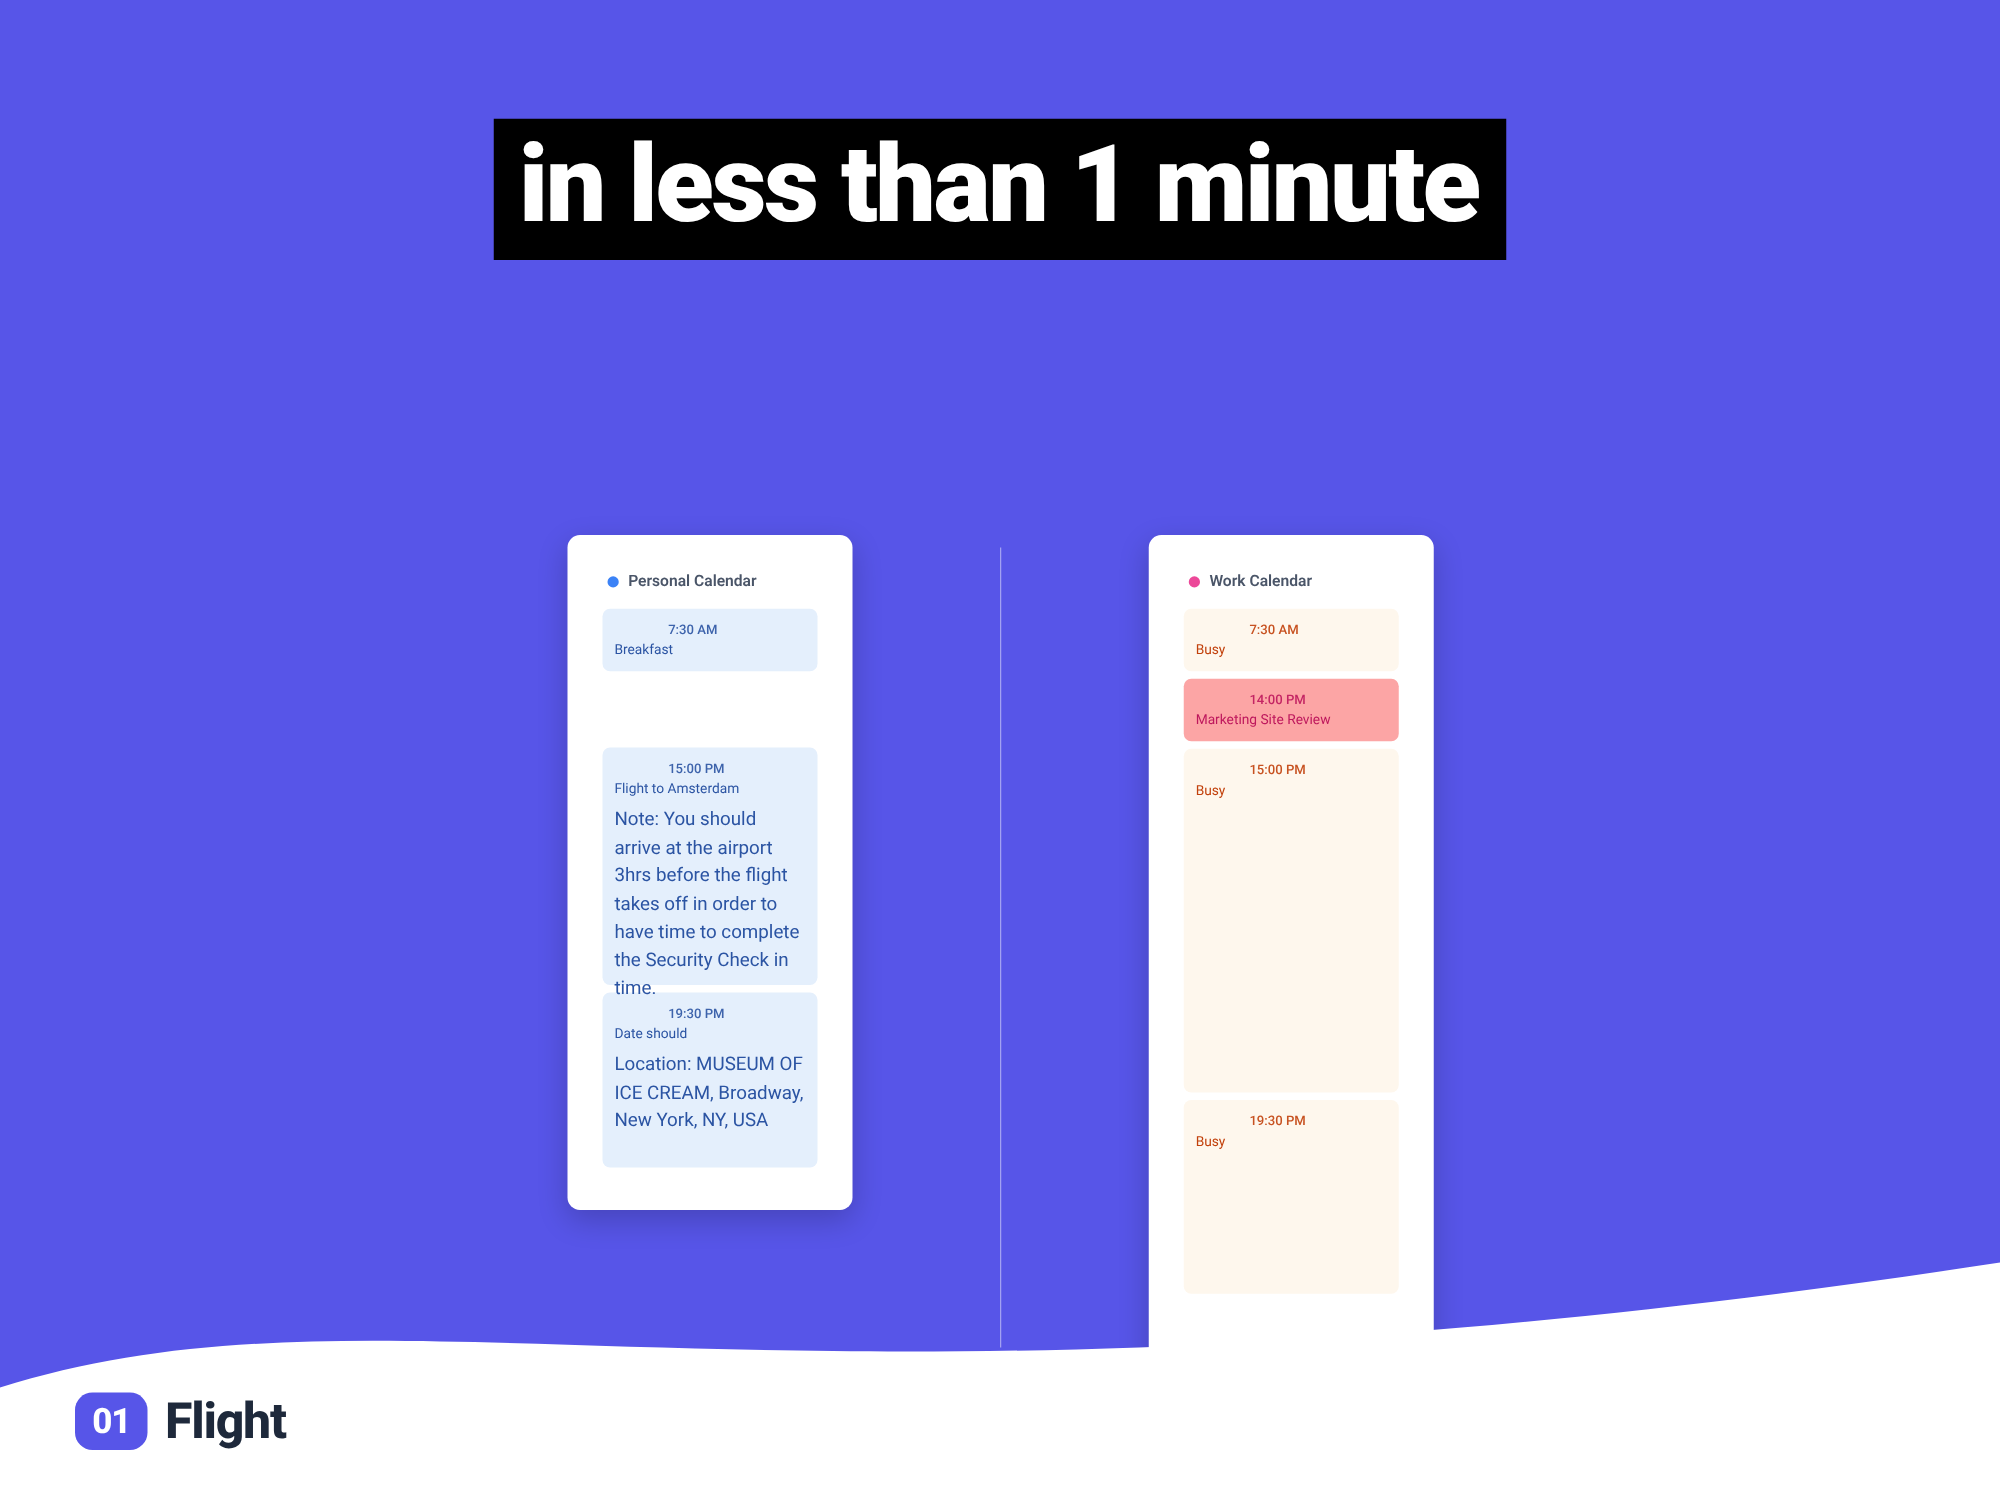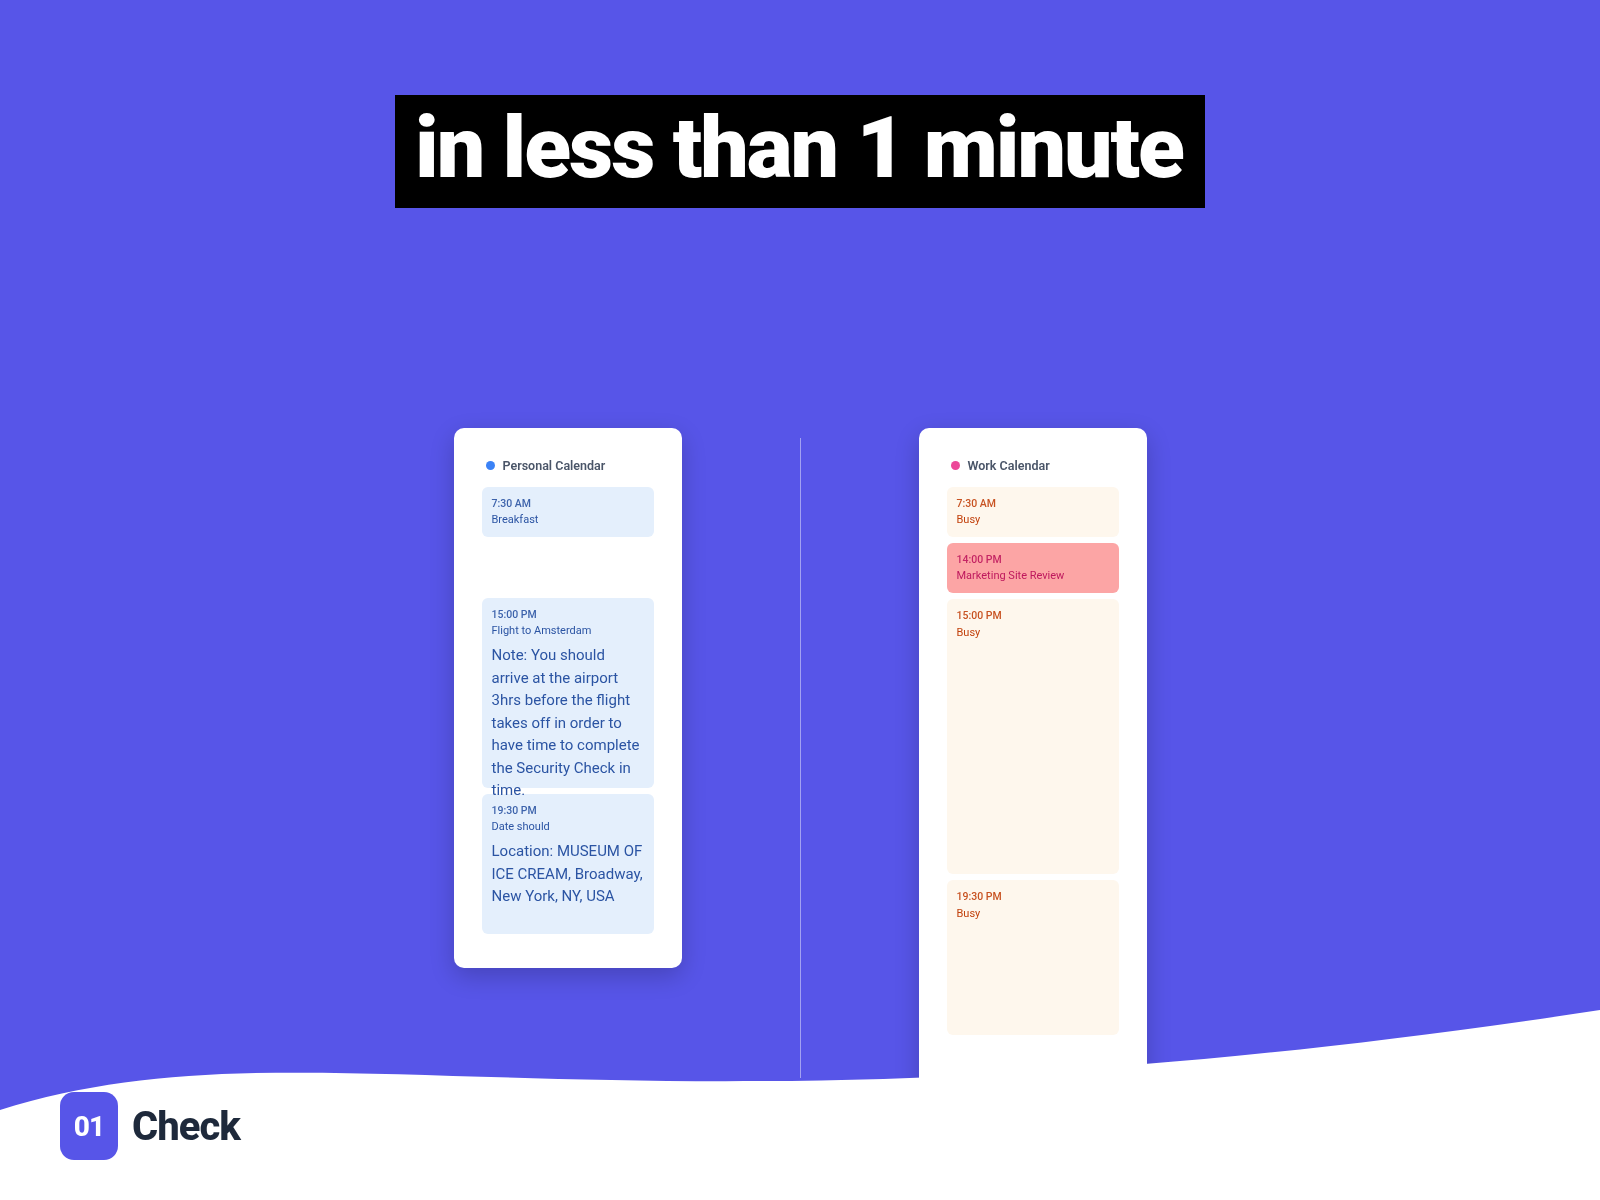--- a/index.html
+++ b/index.html
@@ -77,42 +77,42 @@
   .event {
     border-radius: 6px;
     padding: 9px 10px;
     margin-bottom: 6px;
     font-size: 11px;
     line-height: 1.45;
   }
   .event-blue { background: #E4EFFC; color: #2B54A3; }
   .event-pink { background: #fca5a5; color: #BE185D; }
   .event-orange { background: #FEF7ED; color: #C2410C; }
-  .event-time { font-weight: 500; opacity: 0.9; font-size: 10.5px; }
+  .event-time { font-weight: 500; opacity: 0.9; font-size: 10.5px; margin-left: 43px; }
   .event-title { font-weight: 400; margin-top: 1px; }
   .event-body { font-weight: 400; margin-top: 5px; font-size: 15px; line-height: 1.5; }
   .spacer-white { height: 55px; }
   .wave {
     position: absolute;
     bottom: 0;
     left: 0;
     width: 1600px;
     height: 220px;
   }
   .logo {
     position: absolute;
     bottom: 40px;
     left: 60px;
     display: flex;
     align-items: center;
     gap: 14px;
   }
   .logo-badge {
     width: 58px;
-    height: 68px;
+    height: 46px;
     background: #5755E8;
     border-radius: 14px;
     display: flex;
     align-items: center;
     justify-content: center;
     color: #fff;
     font-weight: 800;
     font-size: 28px;
     letter-spacing: -1px;
   }
@@ -187,14 +187,14 @@
 </div>
 
 <svg class="wave" viewBox="0 0 1600 220" preserveAspectRatio="none">
   <path d="M0,130 C320,30 620,180 1600,30 L1600,220 L0,220 Z" fill="#ffffff"></path>
 </svg>
 
 <div class="logo">
   <div class="logo-badge">
     <span>01</span>
   </div>
-  <div class="logo-text">Check</div>
+  <div class="logo-text">Flight</div>
 </div>
 
 </body></html>

